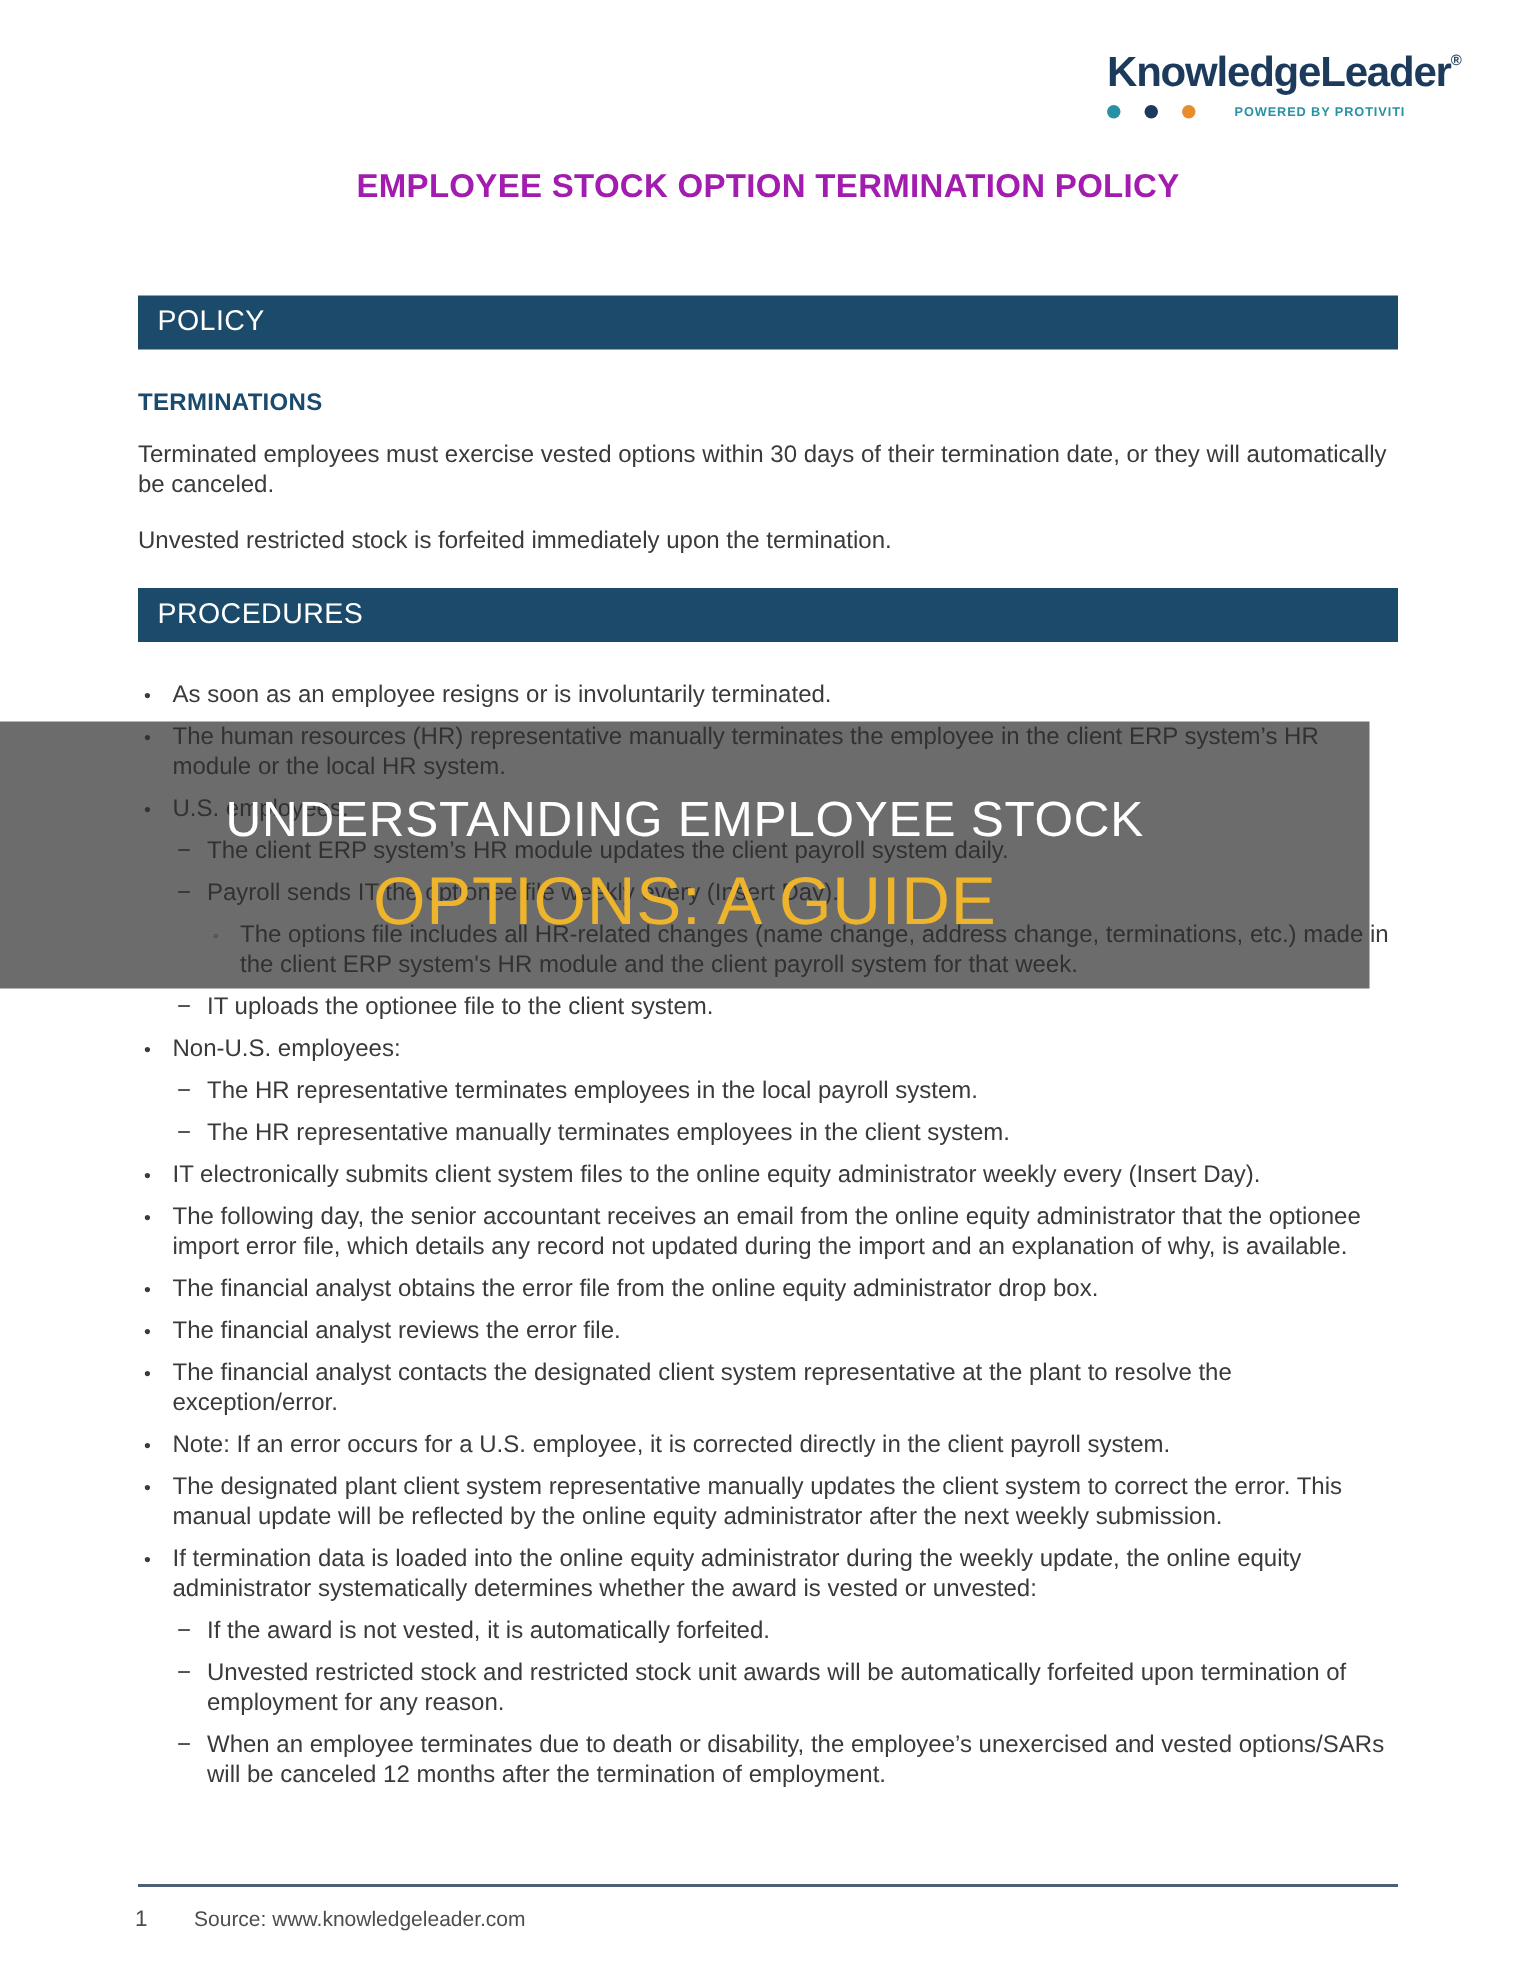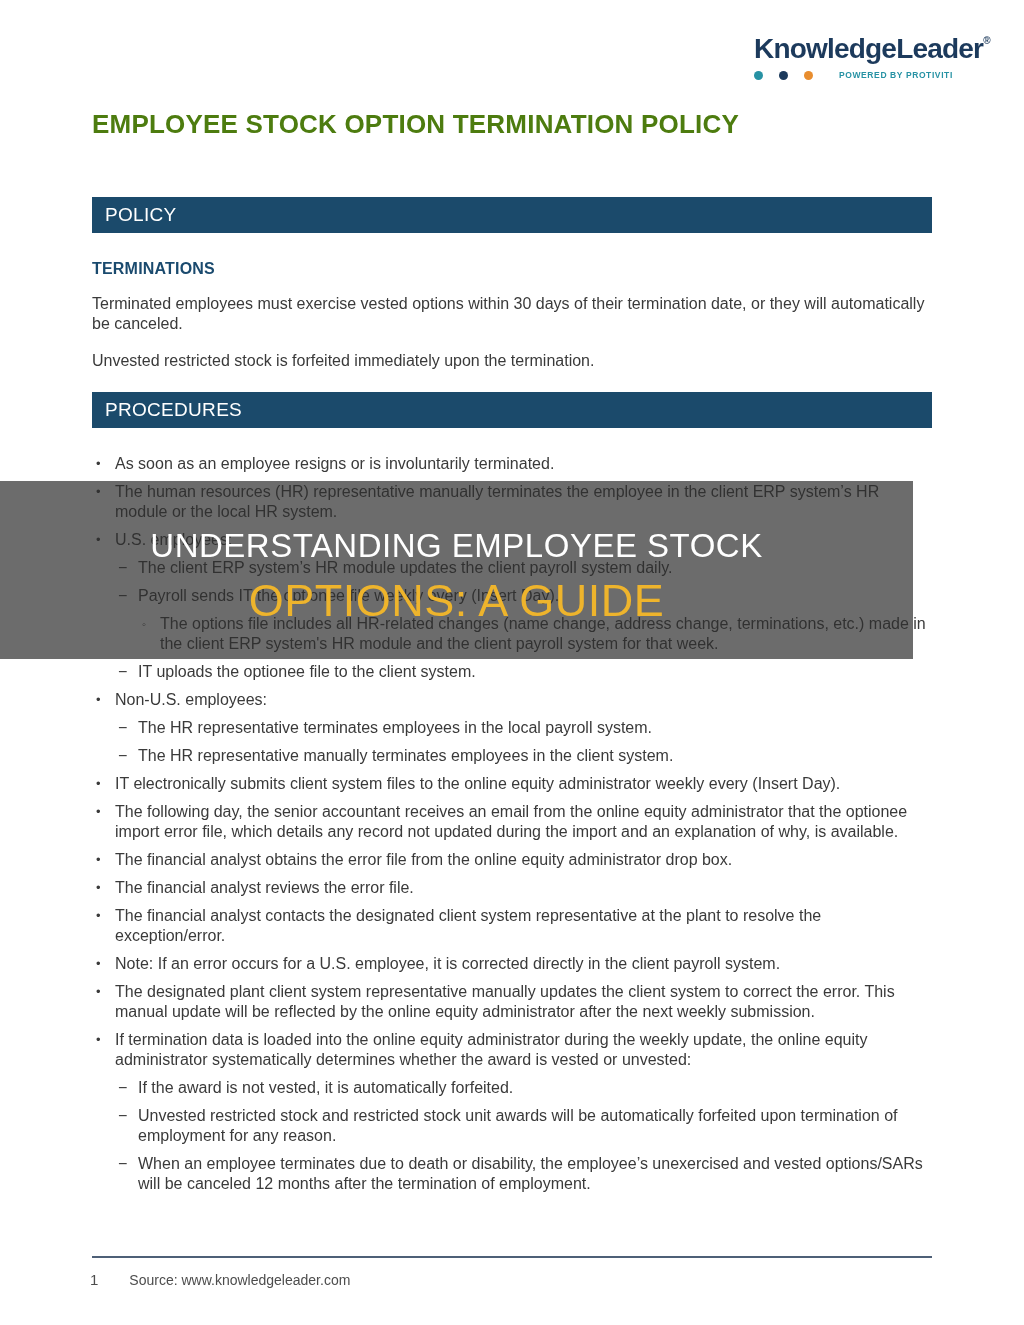--- a/index.html
+++ b/index.html
@@ -10,21 +10,21 @@
     height: 1325px;
     background: #ffffff;
     font-family: "Liberation Sans", sans-serif;
     color: #3a3a3a;
     overflow: hidden;
   }
   
   .logo-block {
     position: absolute;
     top: 26px;
-    left: 754px;
+    left: 738px;
     width: 220px;
     text-align: right;
   }
   .logo-text {
     font-size: 28px;
     font-weight: bold;
     letter-spacing: -0.8px;
     color: #1c3a5c;
     line-height: 30px;
     white-space: nowrap;
@@ -44,25 +44,25 @@
     margin-left: 10px;
     font-size: 8.5px;
     font-weight: bold;
     letter-spacing: 0.6px;
     color: #2792a4;
     white-space: nowrap;
   }
   
   .doc-title {
     margin: 106px 92px 0 92px;
-    text-align: left;
-    font-size: 26px;
+    text-align: center;
+    font-size: 22px;
     font-weight: bold;
     letter-spacing: 0.2px;
-    color: #4d7c0f;
+    color: #a21caf;
     line-height: 36px;
   }
   
   .content { margin: 0 92px; }
   .bar {
     background: #1b4a6b;
     height: 36px;
     line-height: 36px;
     padding-left: 13px;
     color: #ffffff;

